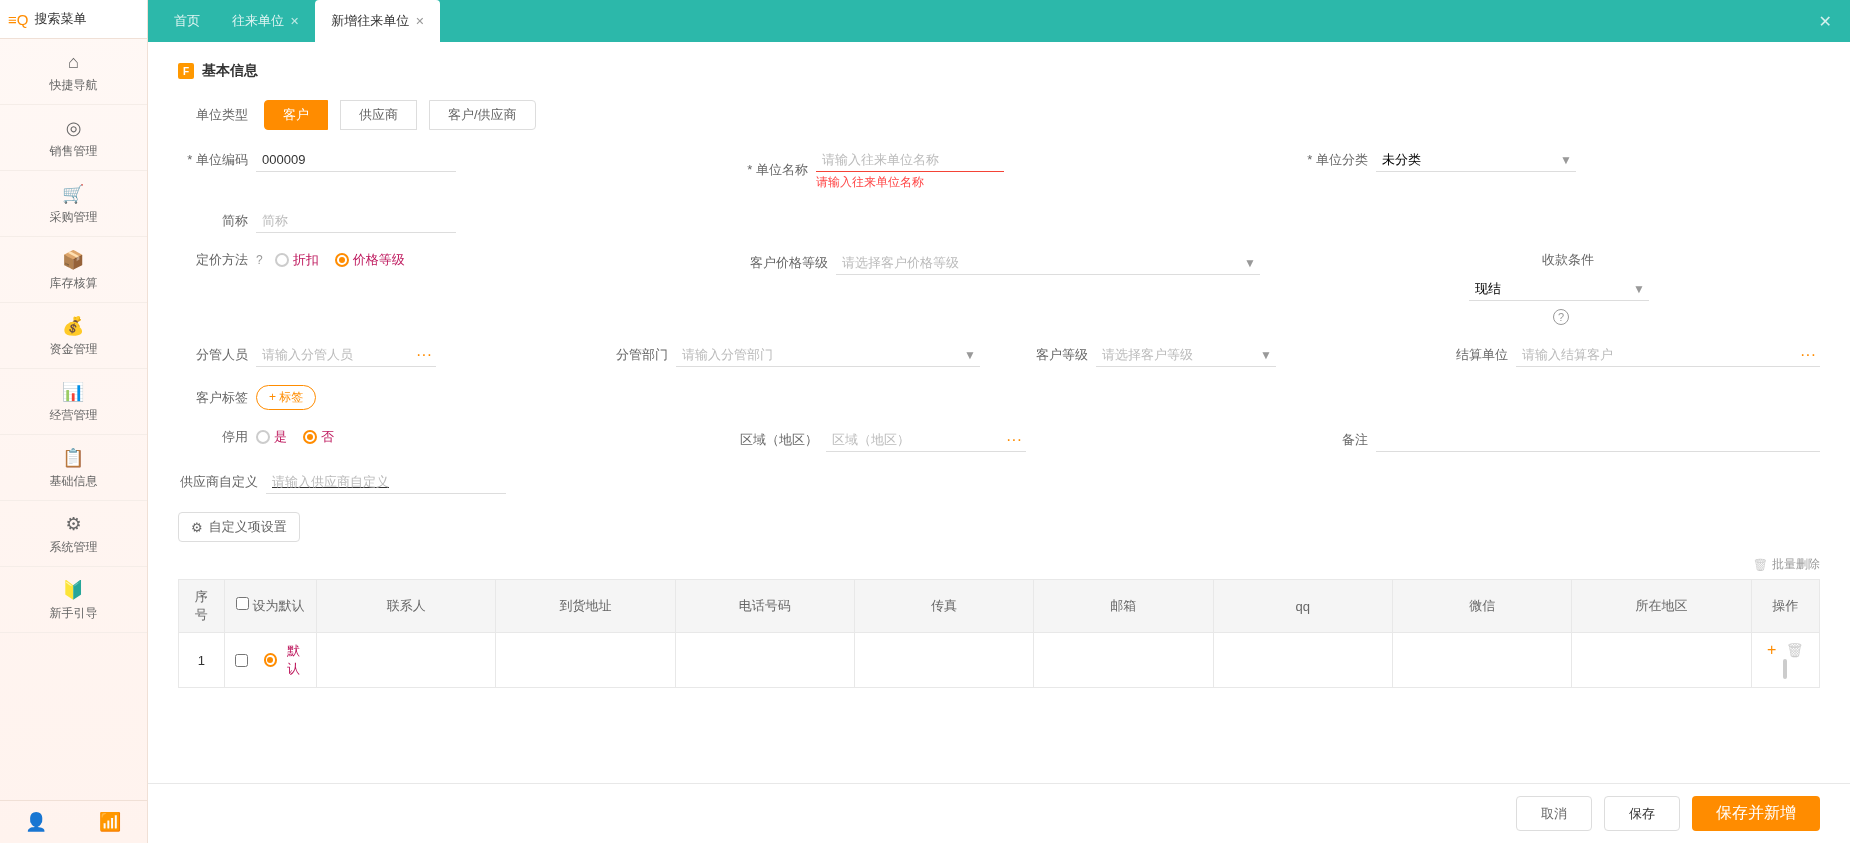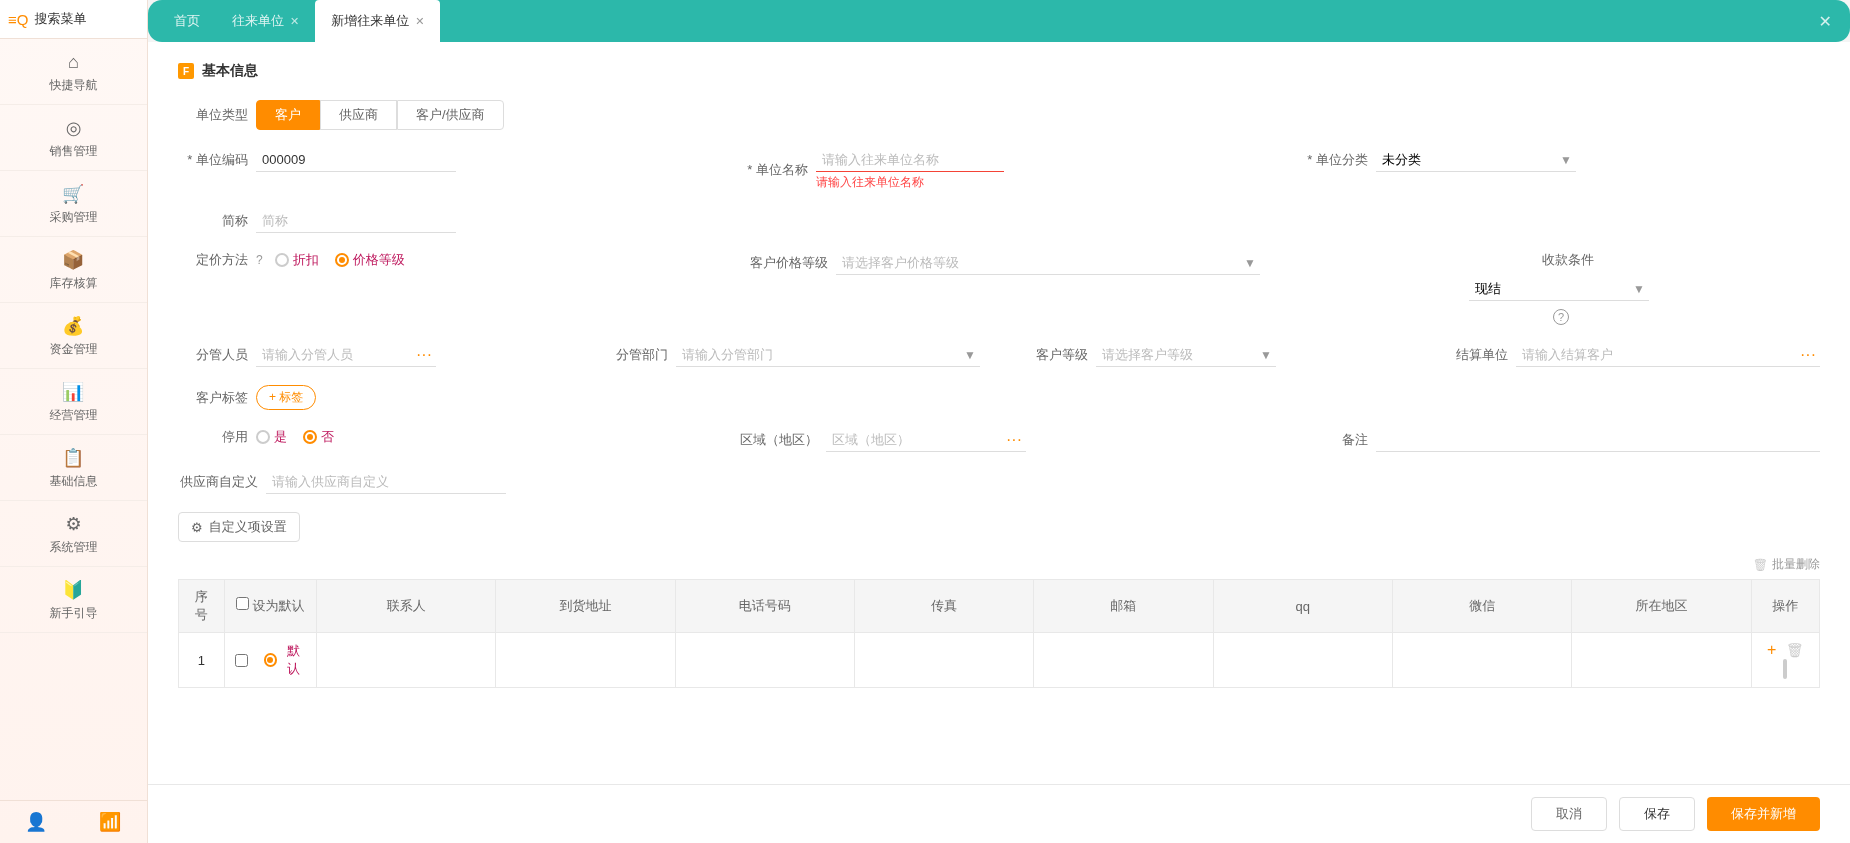--- a/index.html
+++ b/index.html
@@ -63,21 +63,20 @@
     }
 
     
     .tab-bar {
       background: #2cb8aa;
       display: flex;
       align-items: center;
       height: 42px;
       padding: 0 10px;
       flex-shrink: 0;
-      border-radius: 14px;
     }
     .tab {
       display: flex;
       align-items: center;
       height: 42px;
       padding: 0 16px;
       color: rgba(255,255,255,0.85);
       font-size: 13px;
       cursor: pointer;
       gap: 6px;
@@ -359,21 +358,21 @@
       font-size: 13px;
       cursor: pointer;
       border: 1px solid #ddd;
     }
     .btn-save-new {
       padding: 7px 24px;
       border: none;
       border-radius: 4px;
       background: #ff8c00;
       color: #fff;
-      font-size: 13px;
+      font-size: 16px;
       cursor: pointer;
     }
 
     .field-with-error {
       display: flex;
       flex-direction: column;
     }
 
     .help-icon {
       width: 16px;
@@ -470,21 +469,21 @@
 
     <div class="section-header">
       <div class="section-icon">
         <span style="color:#fff;font-size:10px;font-weight:bold;">F</span>
       </div>
       <span>基本信息</span>
     </div>
 
     <div class="form-row-type">
       <span class="form-label" style="min-width:70px;text-align:right;">单位类型</span>
-      <div class="type-btn-group" style="">
+      <div class="type-btn-group" style="margin-left:8px;gap:12px;">
         <button class="type-btn active">客户</button>
         <button class="type-btn">供应商</button>
         <button class="type-btn">客户/供应商</button>
       </div>
     </div>
 
     <div class="form-row">
       <div class="form-field">
         <span class="form-label">* 单位编码</span>
         <input class="form-input" type="text" value="000009" style="max-width: 200px;">
@@ -607,21 +606,21 @@
       </div>
       <div class="form-field" style="margin-left:30px;">
         <span class="form-label">备注</span>
         <input class="form-input" type="text" style="min-width: 300px;">
       </div>
     </div>
 
     <div class="form-row">
       <div class="form-field">
         <span class="form-label" style="min-width:80px;">供应商自定义</span>
-        <input class="form-input" type="text" placeholder="请输入供应商自定义" style="max-width: 240px;">
+        <input class="form-input" type="text" placeholder="请输入供应商自定义" style="max-width: 240px; text-decoration: underline;">
       </div>
     </div>
 
     <button class="custom-settings-btn">
       <span>⚙</span>
       <span>自定义项设置</span>
     </button>
 
     <div class="batch-delete">
       <span style="color:#ccc;">🗑</span>

